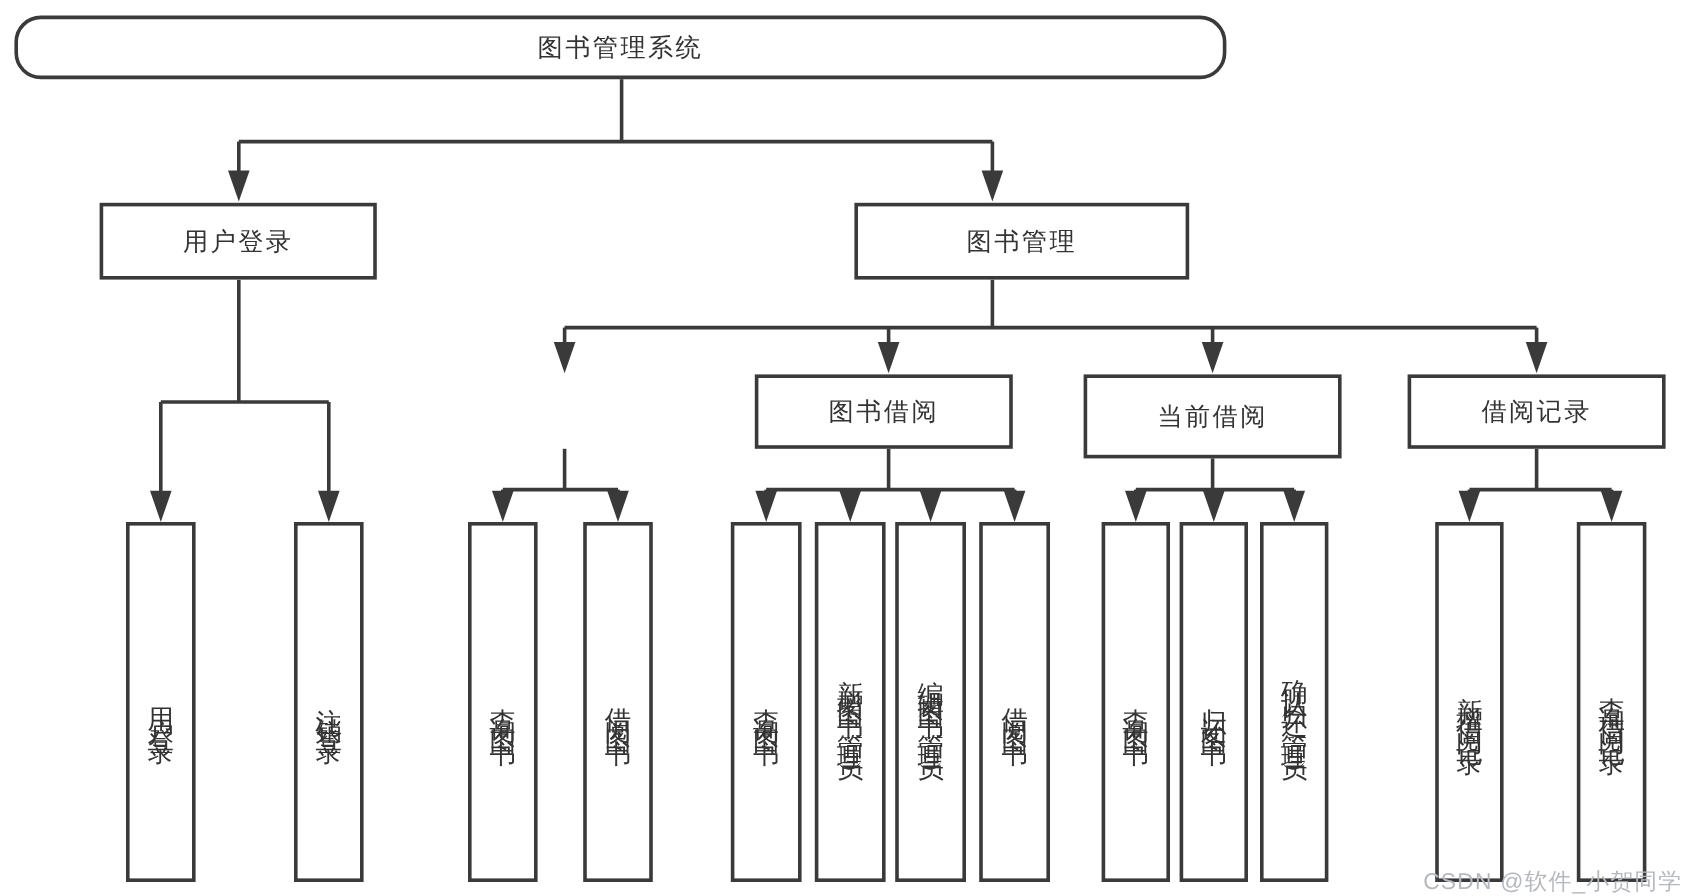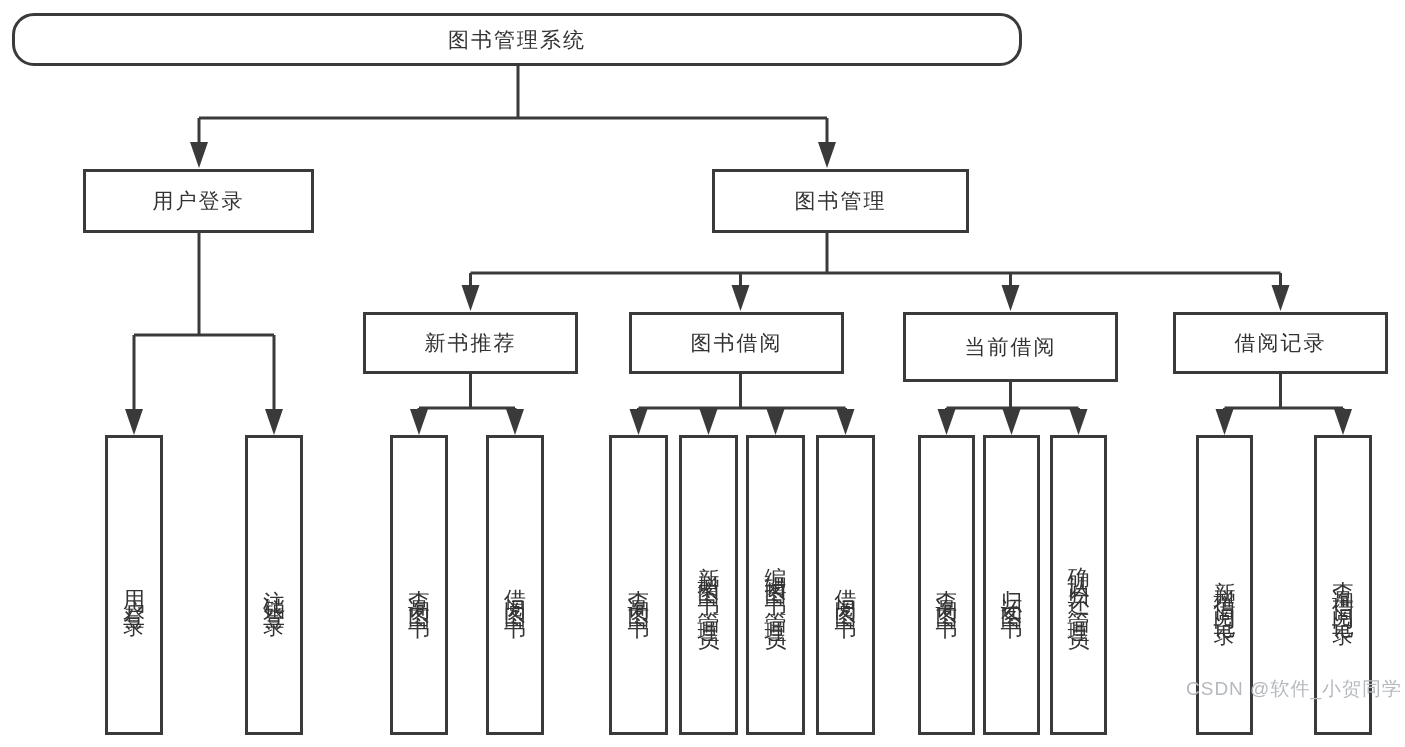--- a/index.html
+++ b/index.html
@@ -32,21 +32,21 @@
   .vtext{
     writing-mode:vertical-rl;
     text-orientation:mixed;
     font-size:22px;color:#333333;
     letter-spacing:9px;line-height:1;
     margin-bottom:-9px;
     white-space:nowrap;
   }
   .watermark{
     position:absolute;
-    left:1186px;top:676px;
+    left:1186px;top:722px;
     font-size:19px;color:#b5b9be;
     letter-spacing:1px;
     z-index:10;
     white-space:nowrap;
   }
 </style>
 </head>
 <body>
 
 <div id="canvas">
@@ -123,23 +123,22 @@
       <path class="line" d="M1224.5 408 V418"></path>
       <path class="line" d="M1343 408 V418"></path>
       <path class="tri" d="M1224.5 435 l-9 -26 h18 z"></path>
       <path class="tri" d="M1343 435 l-9 -26 h18 z"></path>
     </g>
   </svg>
 
   <div class="hnode" style="left:12px;top:13px;width:1010px;height:53px;border-radius:22px;">图书管理系统</div>
 
   <div class="hnode" style="left:83px;top:169px;width:231px;height:64px;">用户登录</div>
-  <div class="hnode" style="left:712px;top:169px;width:257px;height:64px;">图书管理</div>
+  <div class="hnode" style="left:712px;top:169px;width:279px;height:64px;">图书管理</div>
 
-  <div class="hnode" style="left:363px;top:312px;width:215px;height:62px;">新书推荐</div>
   <div class="hnode" style="left:629px;top:312px;width:215px;height:62px;">图书借阅</div>
   <div class="hnode" style="left:903px;top:312px;width:215px;height:70px;">当前借阅</div>
   <div class="hnode" style="left:1173px;top:312px;width:215px;height:62px;">借阅记录</div>
 
   <div class="vnode" style="left:105px;top:435px;width:58px;height:300px;">
     <span class="vtext">用户登录</span>
   </div>
   <div class="vnode" style="left:245px;top:435px;width:58px;height:300px;">
     <span class="vtext">注销登录</span>
   </div>

